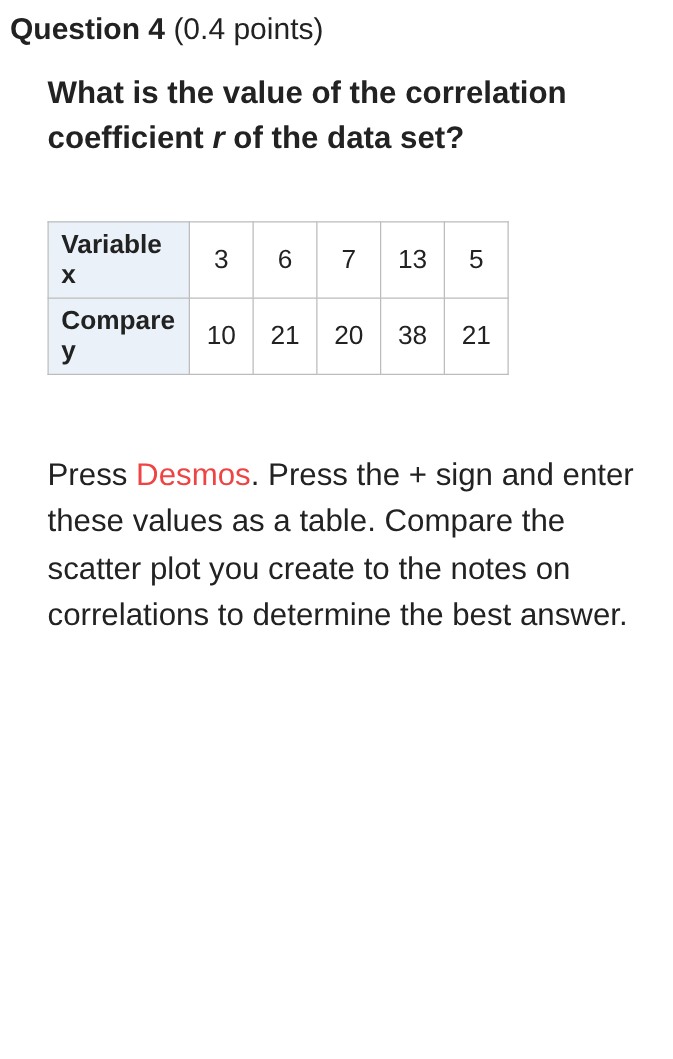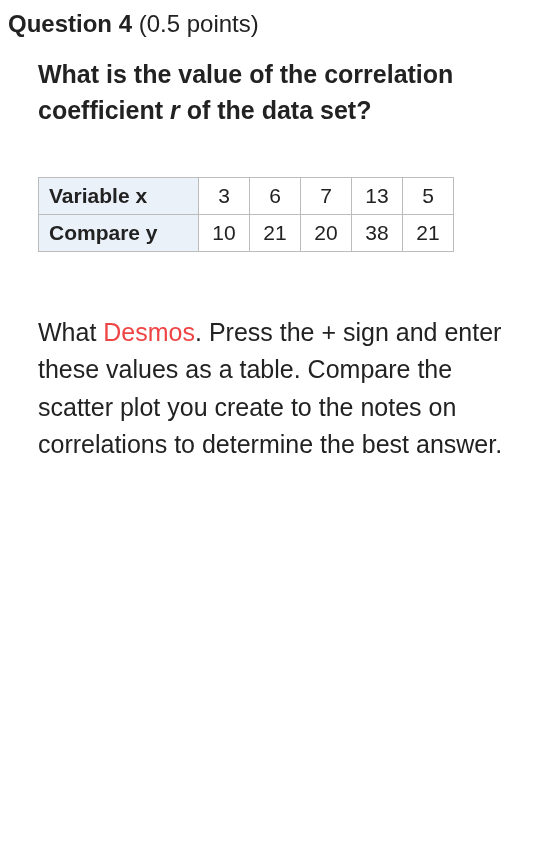--- a/index.html
+++ b/index.html
@@ -46,21 +46,21 @@
       text-align: center;
       font-size: 21px;
       padding: 6px 0;
       color: #222;
     }
     table.data-table td.row-header {
       background: #eaf1f8;
       font-weight: 700;
       text-align: left;
       padding: 6px 10px;
-      width: 160px;
+      width: 113px;
     }
     table.data-table td.val {
       width: 51px;
     }
     .hint-label {
       font-size: 25px;
       font-weight: 700;
       margin-bottom: 24px;
     }
     .hint-text {
@@ -71,21 +71,21 @@
     .hint-text a {
       color: #ef4444;
       text-decoration: none;
     }
   </style>
 </head>
 <body>
 
 <div class="question-header">
   <span class="label">Question 4</span>
-  <span>(0.5 points)</span>
+  <span>(0.4 points)</span>
 </div>
 
 <div class="question-body">
 
   <p class="question-text">
     <span>What is the value of the correlation coefficient </span><span class="italic">r</span><span> of the data set?</span>
   </p>
 
   <table class="data-table">
     <tbody>
@@ -103,16 +103,16 @@
       <td class="val">21</td>
       <td class="val">20</td>
       <td class="val">38</td>
       <td class="val">21</td>
     </tr>
   </tbody>
     </table>
 
 
   <p class="hint-text">
-    <span>What </span><a href="#">Desmos</a><span>. Press the + sign and enter these values as a table. Compare the scatter plot you create to the notes on correlations to determine the best answer.</span>
+    <span>Press </span><a href="#">Desmos</a><span>. Press the + sign and enter these values as a table. Compare the scatter plot you create to the notes on correlations to determine the best answer.</span>
   </p>
 
 </div>
 
 </body></html>

